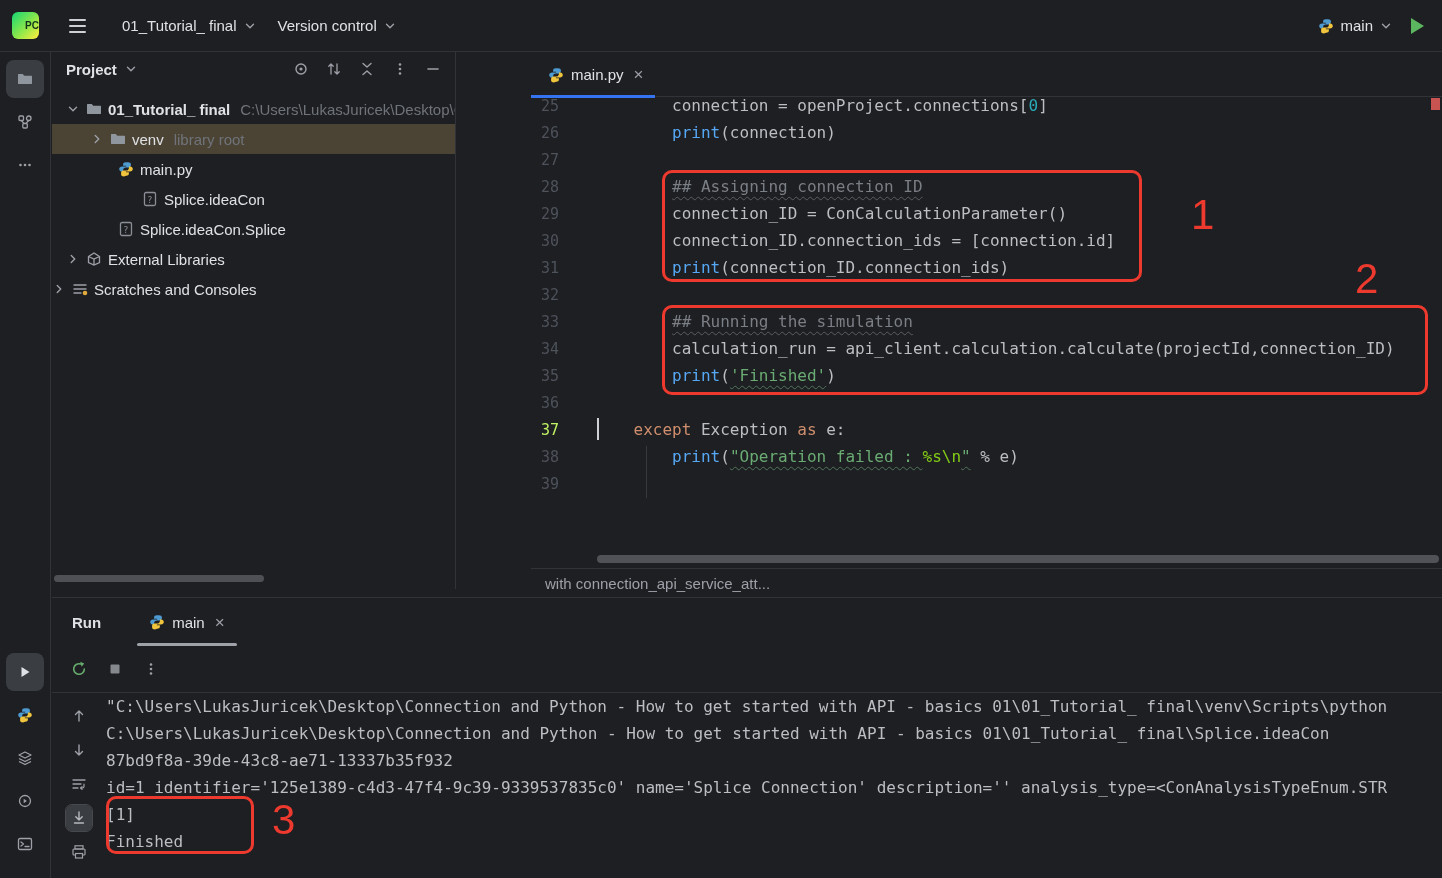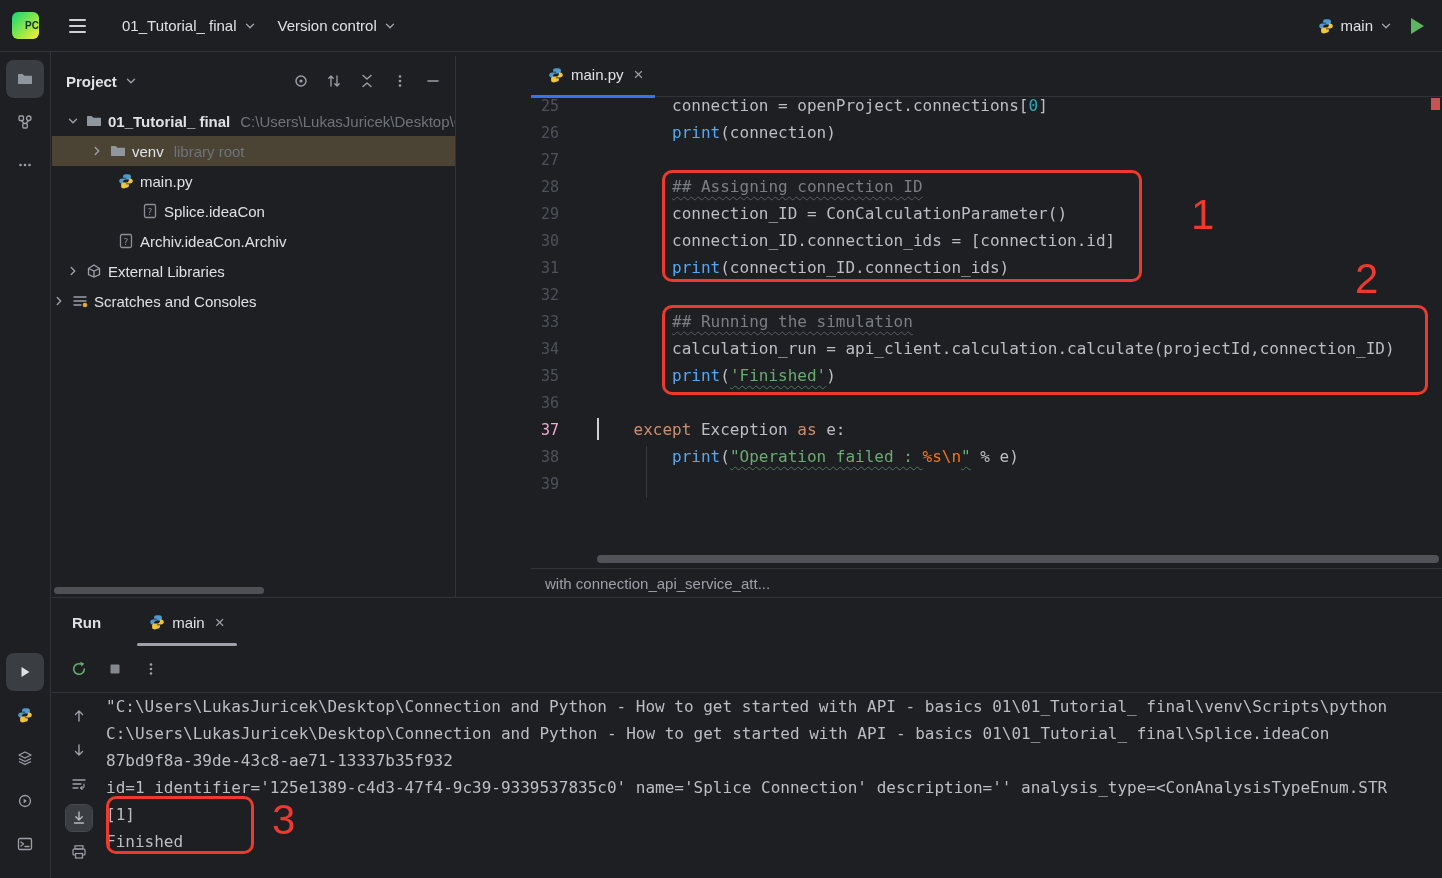--- a/index.html
+++ b/index.html
@@ -24,21 +24,21 @@
 .run-btn{margin-left:18px;margin-right:6px;cursor:pointer;display:flex;align-items:center}
 
 
 .rail{position:absolute;left:0;top:52px;width:51px;height:826px;border-right:1px solid #313338;background:#1e1f22;z-index:9}
 .rail-btn{width:38px;height:38px;margin:5px auto;border-radius:8px;display:flex;align-items:center;justify-content:center;cursor:pointer}
 .rail-btn.active{background:#3a3d42}
 .rail-top{padding-top:3px}
 .rail-bottom{position:absolute;top:596px;left:0;width:100%}
 
 
-.project{position:absolute;left:52px;top:56px;width:404px;height:545px;border-right:1px solid #313338;overflow:hidden;background:#1e1f22}
+.project{position:absolute;left:52px;top:44px;width:404px;height:545px;border-right:1px solid #313338;overflow:hidden;background:#1e1f22}
 .p-header{height:50px;display:flex;align-items:center;padding:0 14px;gap:7px}
 .p-title{font-weight:600}
 .ph-icons{margin-left:auto;display:flex;gap:16px;align-items:center}
 .ph-ic{width:17px;height:17px;display:flex;align-items:center;justify-content:center;cursor:pointer}
 .tree{position:relative}
 .tree-row{height:30px;display:flex;align-items:center;white-space:nowrap;overflow:hidden;cursor:pointer;gap:6px}
 .tree-row.selected{background:#4b4435}
 .t-label{color:#dfe1e5}
 .t-label.bold{font-weight:700}
 .t-hint{color:#6f737a;margin-left:4px}
@@ -48,30 +48,30 @@
 .editor{position:absolute;left:531px;top:52px;width:911px;height:545px;background:#1e1f22}
 .tabbar{height:45px;border-bottom:1px solid #313338;display:flex;position:relative}
 .tab{height:45px;display:flex;align-items:center;gap:7px;padding:0 12px 0 17px;position:relative;cursor:pointer}
 .tab.active::after{content:"";position:absolute;left:0;right:0;bottom:-1px;height:3px;background:#3574f0}
 .close-x{color:#9da0a8;font-size:17px;line-height:1;cursor:pointer;margin-left:3px}
 .stripe-mark{position:absolute;right:2px;top:46px;width:9px;height:12px;background:#c75450}
 .code-wrap{position:absolute;left:0;top:46px;right:0;height:457px;overflow:hidden}
 .code-lines{margin-top:-6px}
 .code-line{display:flex;height:27px;align-items:center;font-family:"DejaVu Sans Mono",monospace;font-size:16px}
 .gutter-num{flex:none;width:64px;text-align:center;padding-right:26px;color:#4d525b;font-size:15px}
-.gutter-num.current{color:#f9a8d4}
+.gutter-num.current{color:#bef264}
 .code-text{white-space:pre}
 .t-plain{color:#bcbec4}
 .t-kw{color:#cf8e6d}
 .t-fn{color:#56a8f5}
 .t-str,.t-strw{color:#6aab73}
 .t-strw{text-decoration:underline wavy #51735a;text-underline-offset:4px;text-decoration-thickness:1px}
 .t-cmt{color:#7a7e85;text-decoration:underline wavy #595d63;text-underline-offset:4px;text-decoration-thickness:1px}
 .t-num{color:#2aacb8}
-.t-esc{color:#f97316}
+.t-esc{color:#84cc16}
 .caret{position:absolute;left:66px;top:320px;width:2px;height:22px;background:#ced0d6}
 .indent-guide{position:absolute;left:115px;top:348px;width:1px;height:52px;background:#37393e}
 .anno-box{position:absolute;border:3px solid #ee3a2e;border-radius:10px;pointer-events:none}
 .box1{left:131px;top:72px;width:480px;height:112px}
 .box2{left:131px;top:207px;width:766px;height:90px}
 .anno-label{position:absolute;color:#ee3a2e;font-size:42px;line-height:1;font-family:"Liberation Sans",sans-serif}
 .lab1{left:660px;top:96px}
 .lab2{left:824px;top:160px}
 .ed-hscroll{position:absolute;left:66px;top:503px;right:3px;height:8px;background:#505257;border-radius:4px;cursor:pointer}
 .breadcrumbs{position:absolute;left:0;top:516px;right:0;height:29px;border-top:1px solid #313338;
@@ -345,21 +345,21 @@
       <div class="tree-row" style="padding-left:90px">
         <svg class="icon16">
             <use href="#i-qfile"></use>
           </svg>
         <span class="t-label">Splice.ideaCon</span>
       </div>
       <div class="tree-row" style="padding-left:66px">
         <svg class="icon16">
             <use href="#i-qfile"></use>
           </svg>
-        <span class="t-label">Archiv.ideaCon.Archiv</span>
+        <span class="t-label">Splice.ideaCon.Splice</span>
       </div>
       <div class="tree-row" style="padding-left:14px">
         <svg class="ic12">
             <use href="#i-chevr"></use>
           </svg>
         <svg class="icon16">
             <use href="#i-lib"></use>
           </svg>
         <span class="t-label">External Libraries</span>
       </div>

